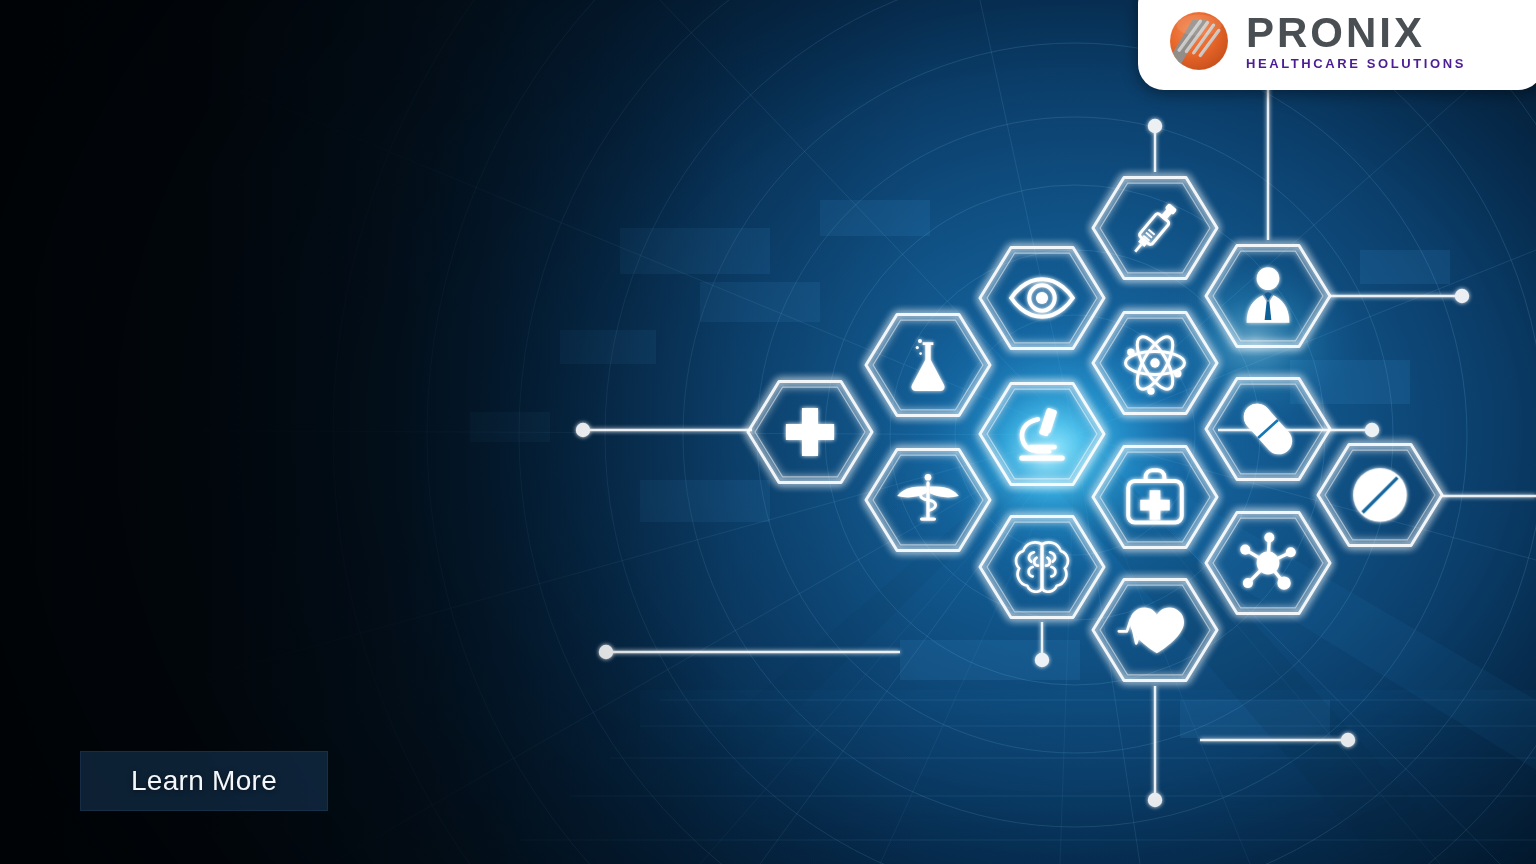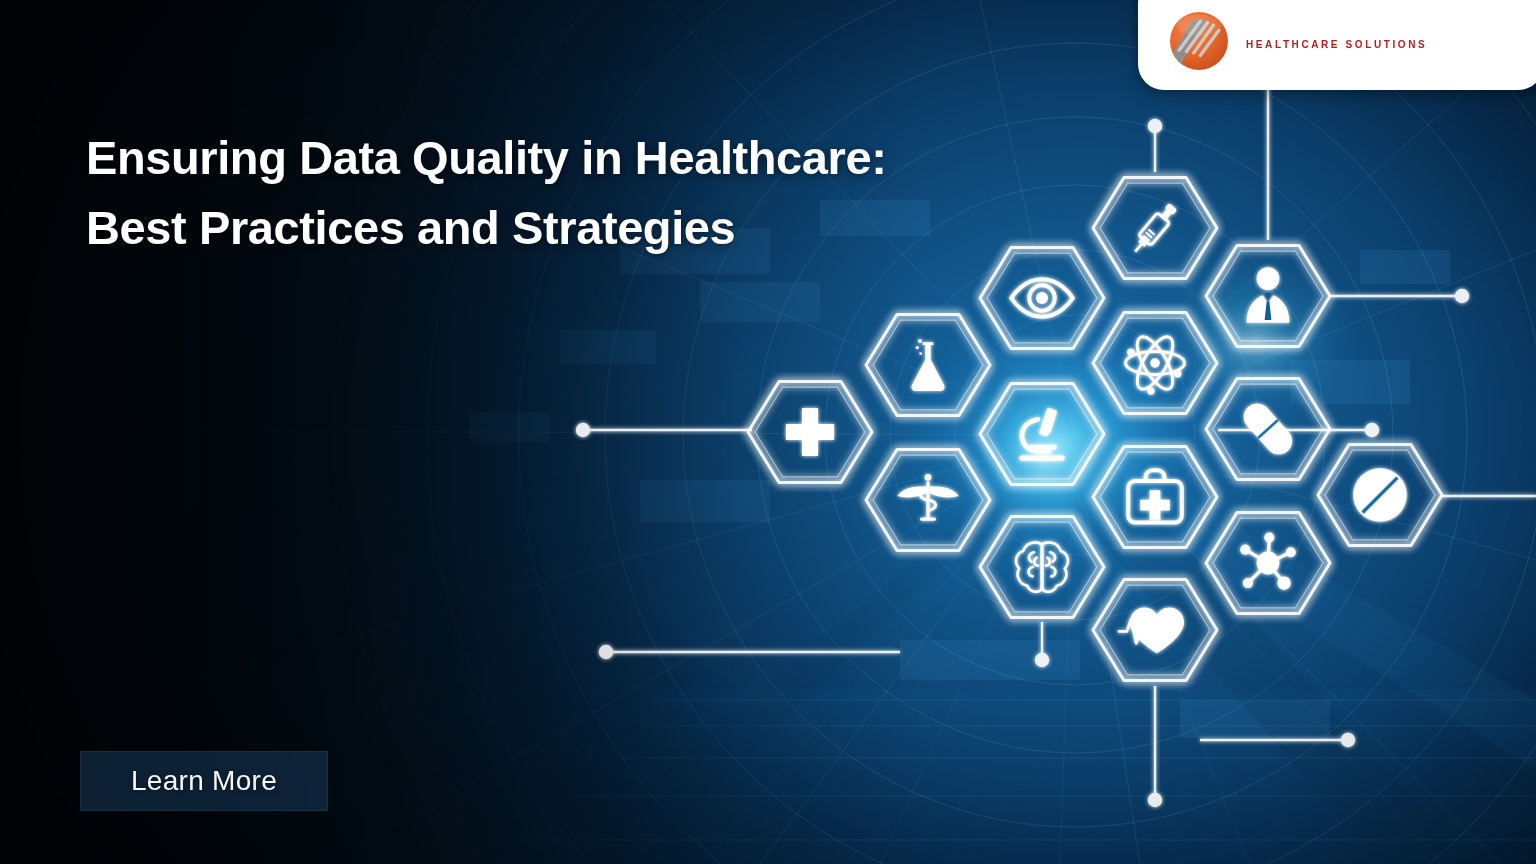--- a/index.html
+++ b/index.html
@@ -72,21 +72,21 @@
     padding-left:28px;
     box-sizing:border-box;
   }
   .logo-mark{width:66px;height:66px;flex:0 0 66px;margin-top:14px;}
   .logo-text{margin-left:14px;margin-top:16px;}
   .logo-word{
     font-size:42px; font-weight:bold; color:#4a4f54;
     letter-spacing:3px; line-height:0.95;
   }
   .logo-sub{
-    font-size:10px; color:#b91c1c; font-weight:bold;
+    font-size:13px; color:#4c1d95; font-weight:bold;
     letter-spacing:2.6px; margin-top:4px;
   }
 </style>
 </head>
 <body>
 
 <div id="banner">
 
   <div class="bg-base"></div>
 
@@ -383,22 +383,20 @@
         </g>
         <g transform="translate(1346.52, 461.52) scale(0.6696000000000001)">
           <circle cx="50" cy="50" r="40" fill="#fff"></circle>
      <line x1="24" y1="76" x2="76" y2="24" stroke="#12679f" stroke-width="5"></line>
         </g>
       </g>
   </svg>
 
   <div class="bg-vignette"></div>
 
-  <h1 class="headline">Ensuring Data Quality in Healthcare:
-Best Practices and Strategies</h1>
 
   <div class="cta">Learn More</div>
 
   <div class="logo-card">
     <svg class="logo-mark" viewBox="0 0 100 100">
       <defs>
         <radialGradient id="sphereG" cx="38%" cy="32%" r="72%">
           <stop offset="0%" stop-color="#f4874f"></stop>
           <stop offset="55%" stop-color="#e8672b"></stop>
           <stop offset="100%" stop-color="#c9501c"></stop>
@@ -419,17 +417,18 @@
           <path d="M31 66 L63 22"></path>
           <path d="M42 68 L72 26"></path>
           <path d="M52 72 L80 34"></path>
         </g>
         <path d="M6 70 L30 90 L6 96 Z" fill="#7e8180" opacity="0.8"></path>
         <ellipse cx="50" cy="26" rx="34" ry="16" fill="#ffffff" opacity="0.10"></ellipse>
       </g>
       <circle cx="50" cy="50" r="44" fill="none" stroke="#ffffff" stroke-width="1" opacity="0.22"></circle>
     </svg>
     <div class="logo-text">
+      <div class="logo-word">PRONIX</div>
       <div class="logo-sub">HEALTHCARE SOLUTIONS</div>
     </div>
   </div>
 
 </div>
 
 </body></html>

